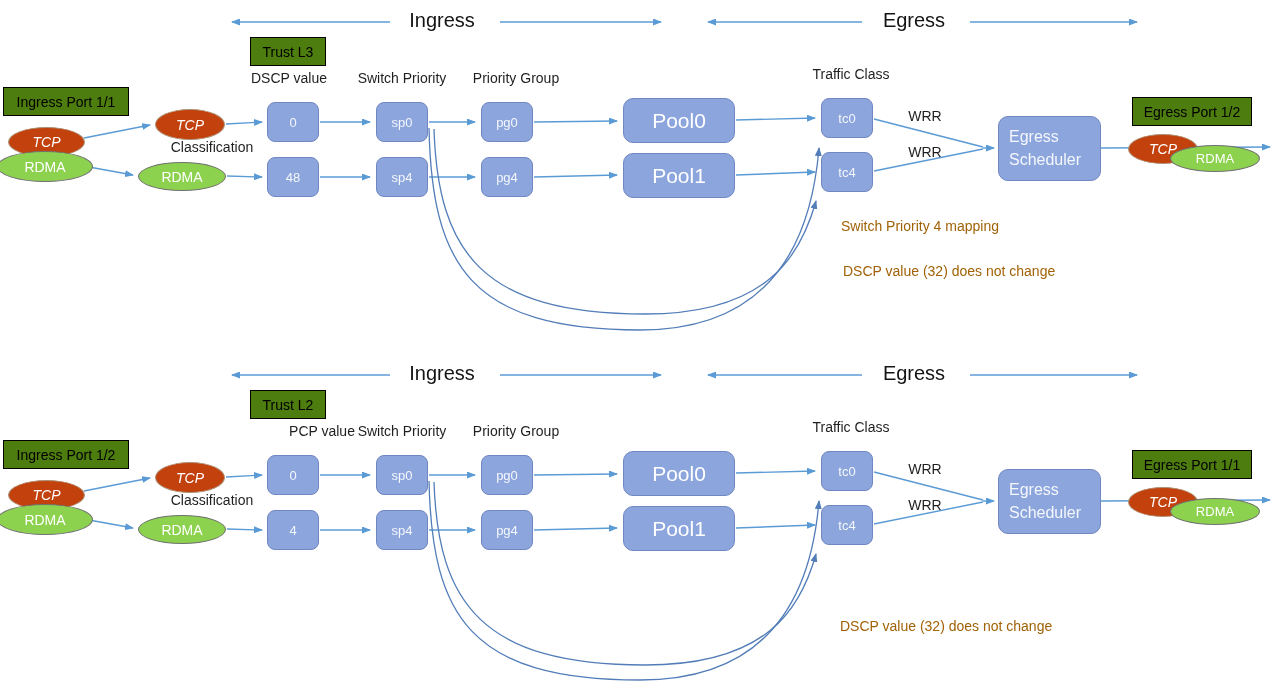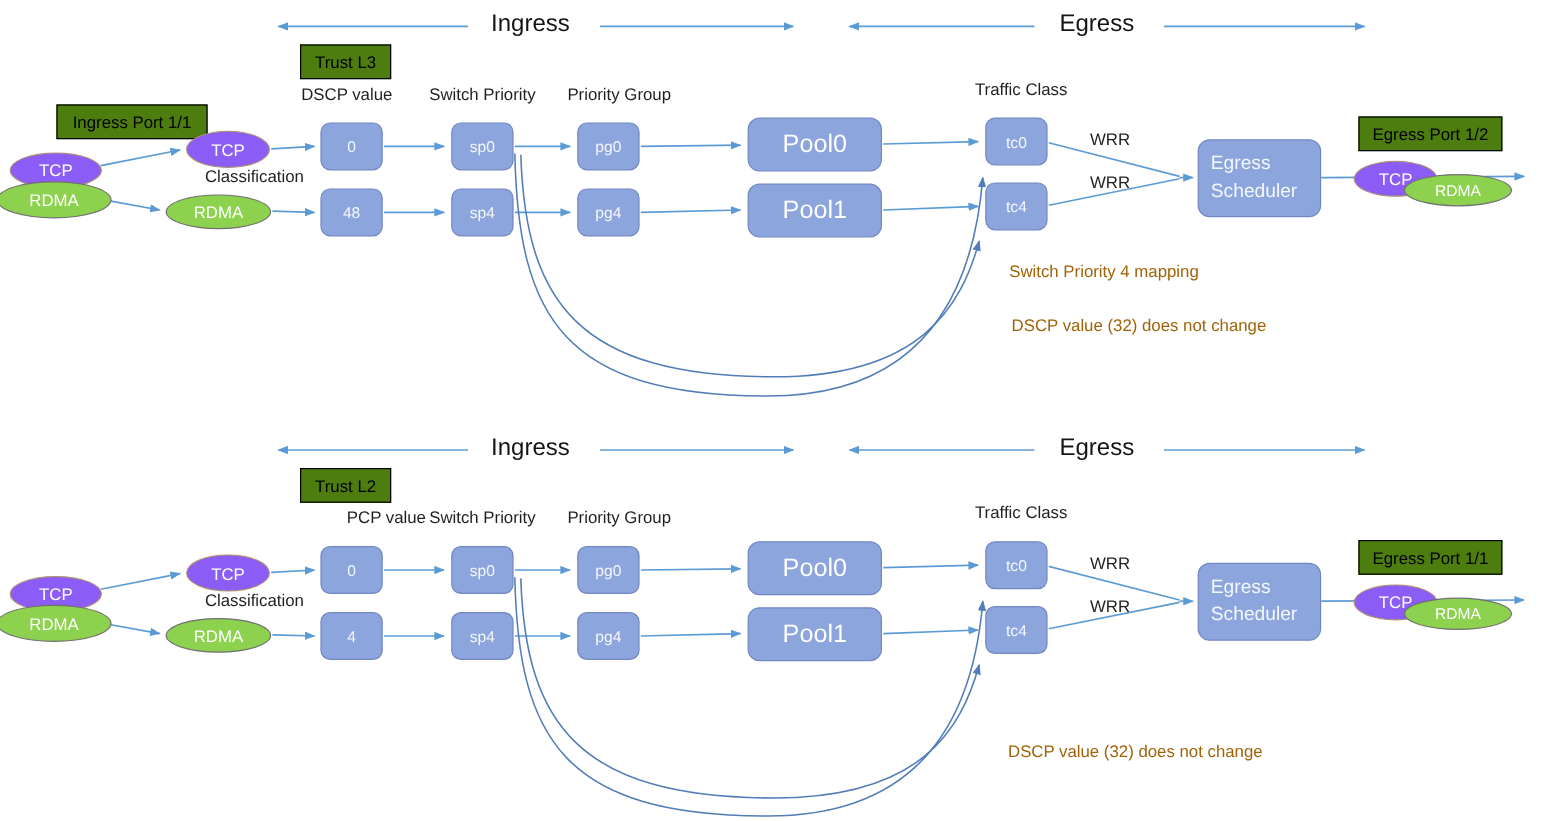--- a/index.html
+++ b/index.html
@@ -13,21 +13,21 @@
             align-items:center;justify-content:center;font-size:14px;color:#000;white-space:nowrap;}
   .node{position:absolute;background:#8CA5DC;border:1.6px solid #7187C1;border-radius:8px;
         color:#f4f7fc;display:flex;align-items:center;justify-content:center;font-size:13px;
         box-sizing:border-box;}
   .small{width:52px;height:40px;}
   .pool{width:112px;height:45px;border-radius:10px;font-size:21px;color:#fff;}
   .sched{width:103px;height:65px;border-radius:10px;font-size:16px;text-align:left;
          line-height:1.4;padding:16px 10px;}
   .ellipse{position:absolute;border-radius:50%;display:flex;align-items:center;
            justify-content:center;color:#fff;font-size:14px;box-sizing:border-box;}
-  .tcp{background:#8b5cf6;border:1.6px solid #AD9176;}
+  .tcp{background:#c2410c;border:1.6px solid #AD9176;font-style:italic;}
   .rdma{background:#8CD24E;border:1.6px solid #707070;}
   .note{position:absolute;font-size:14px;color:#a16207;white-space:nowrap;}
   .arrow{stroke:#5B9BD5;stroke-width:1.4;fill:none;}
   .curve{stroke:#527DB8;stroke-width:1.3;fill:none;}
 </style>
 </head>
 <body>
 
 <div id="page">
 
@@ -67,21 +67,21 @@
 
     <div class="hdr" style="left:387px;top:9px;">Ingress</div>
     <div class="hdr" style="left:859px;top:9px;">Egress</div>
 
     <div class="whitebox" style="left:250px;top:37px;width:74px;height:27px;">Trust L3</div>
     <div class="lbl" style="left:250px;top:70px;width:78px;">DSCP value</div>
     <div class="lbl" style="left:352px;top:70px;width:100px;">Switch Priority</div>
     <div class="lbl" style="left:466px;top:70px;width:100px;">Priority Group</div>
     <div class="lbl" style="left:806px;top:66px;width:90px;">Traffic Class</div>
 
-    <div class="whitebox" style="left:3px;top:87px;width:124px;height:27px;margin-left:44px;">Ingress Port 1/1</div>
+    <div class="whitebox" style="left:3px;top:87px;width:124px;height:27px;">Ingress Port 1/1</div>
     <div class="ellipse tcp" style="left:8px;top:127px;width:77px;height:30px;">TCP</div>
     <div class="ellipse rdma" style="left:-3px;top:151px;width:96px;height:31px;">RDMA</div>
 
     <div class="ellipse tcp" style="left:155px;top:109px;width:70px;height:31px;">TCP</div>
     <div class="lbl" style="left:162px;top:139px;width:100px;">Classification</div>
     <div class="ellipse rdma" style="left:138px;top:162px;width:88px;height:29px;">RDMA</div>
 
     <div class="node small" style="left:267px;top:102px;">0</div>
     <div class="node small" style="left:267px;top:157px;">48</div>
     <div class="node small" style="left:376px;top:102px;">sp0</div>
@@ -142,20 +142,21 @@
 
     <div class="hdr" style="left:387px;top:9px;">Ingress</div>
     <div class="hdr" style="left:859px;top:9px;">Egress</div>
 
     <div class="whitebox" style="left:250px;top:37px;width:74px;height:27px;">Trust L2</div>
     <div class="lbl" style="left:250px;top:70px;width:78px;margin-left:33px;">PCP value</div>
     <div class="lbl" style="left:352px;top:70px;width:100px;">Switch Priority</div>
     <div class="lbl" style="left:466px;top:70px;width:100px;">Priority Group</div>
     <div class="lbl" style="left:806px;top:66px;width:90px;">Traffic Class</div>
 
+    <div class="whitebox" style="left:3px;top:87px;width:124px;height:27px;">Ingress Port 1/2</div>
     <div class="ellipse tcp" style="left:8px;top:127px;width:77px;height:30px;">TCP</div>
     <div class="ellipse rdma" style="left:-3px;top:151px;width:96px;height:31px;">RDMA</div>
 
     <div class="ellipse tcp" style="left:155px;top:109px;width:70px;height:31px;">TCP</div>
     <div class="lbl" style="left:162px;top:139px;width:100px;">Classification</div>
     <div class="ellipse rdma" style="left:138px;top:162px;width:88px;height:29px;">RDMA</div>
 
     <div class="node small" style="left:267px;top:102px;">0</div>
     <div class="node small" style="left:267px;top:157px;">4</div>
     <div class="node small" style="left:376px;top:102px;">sp0</div>

